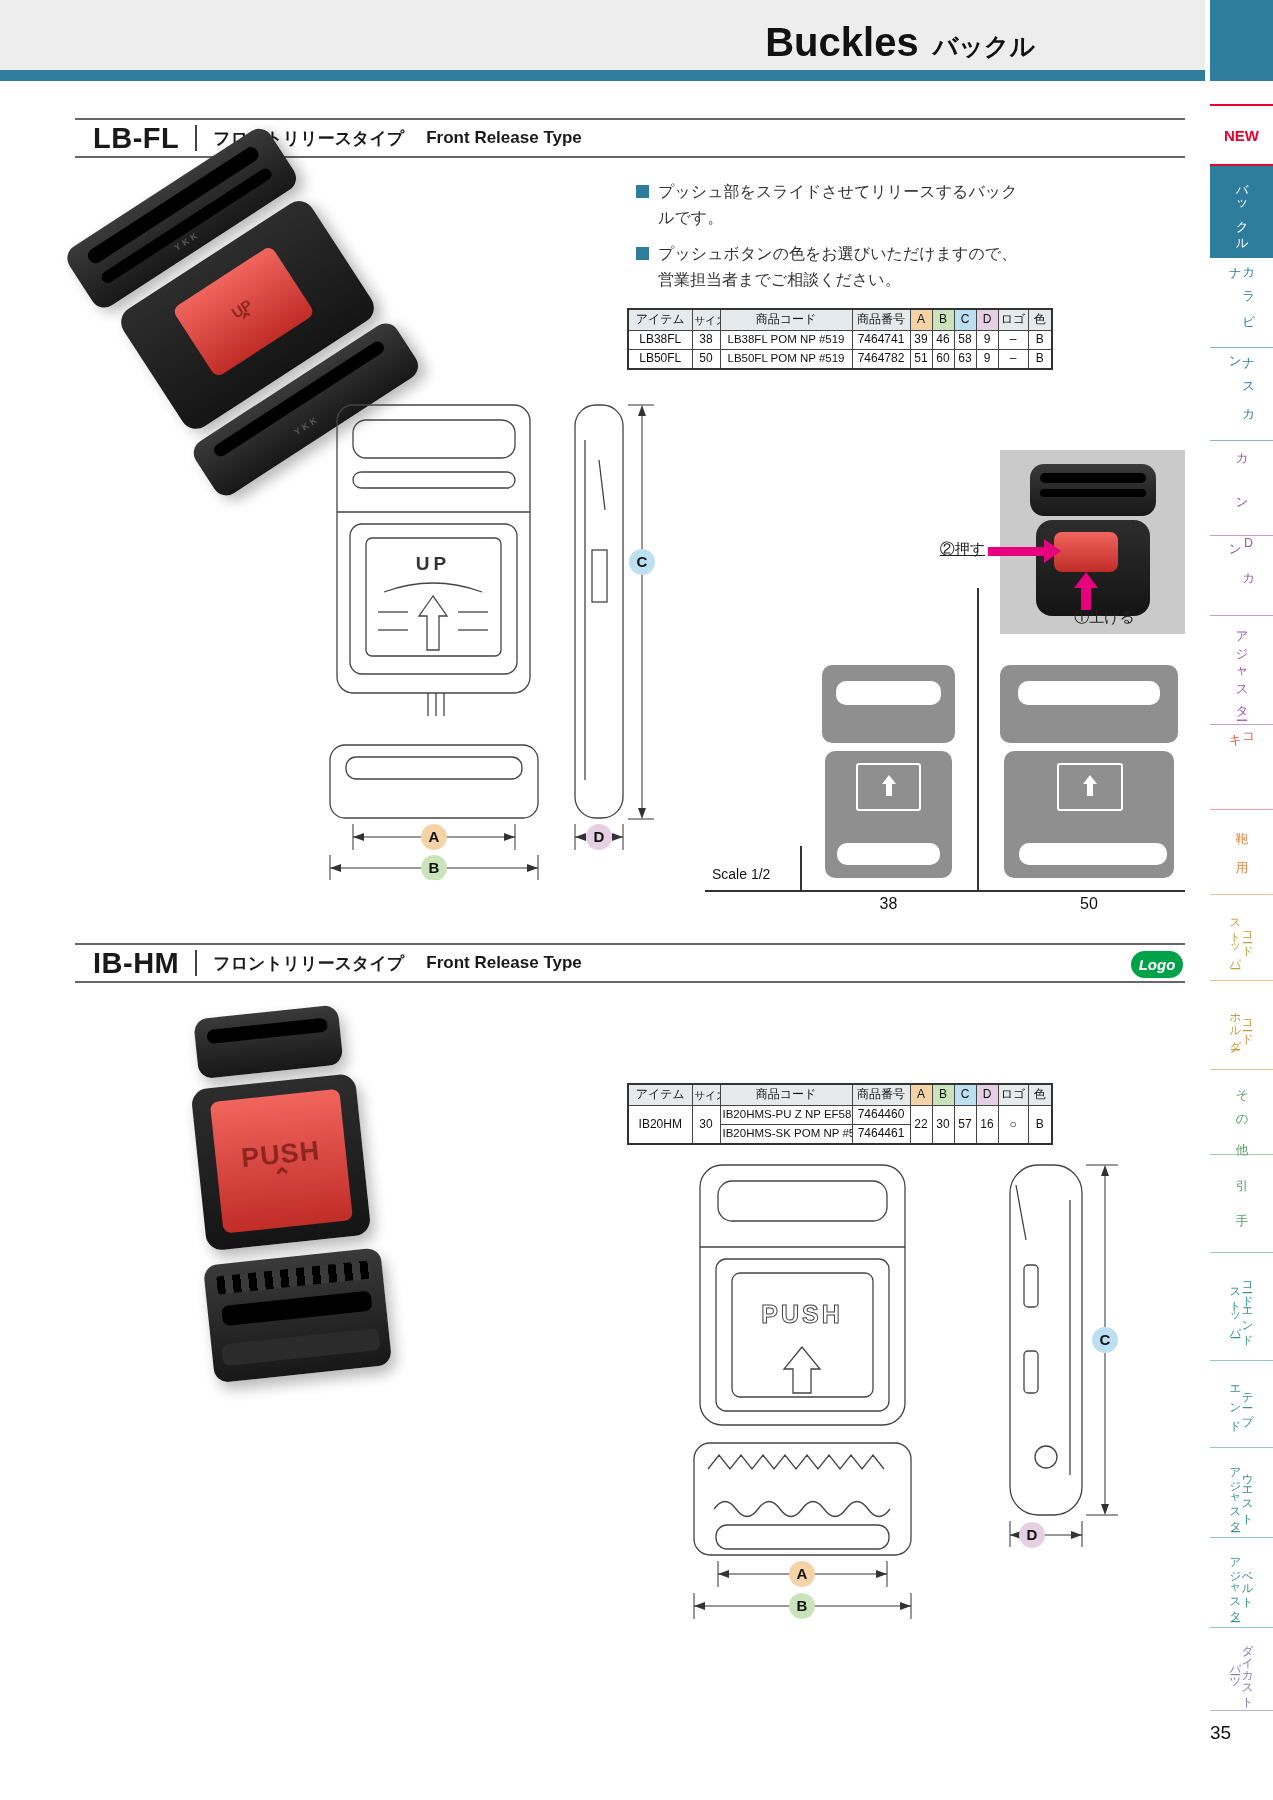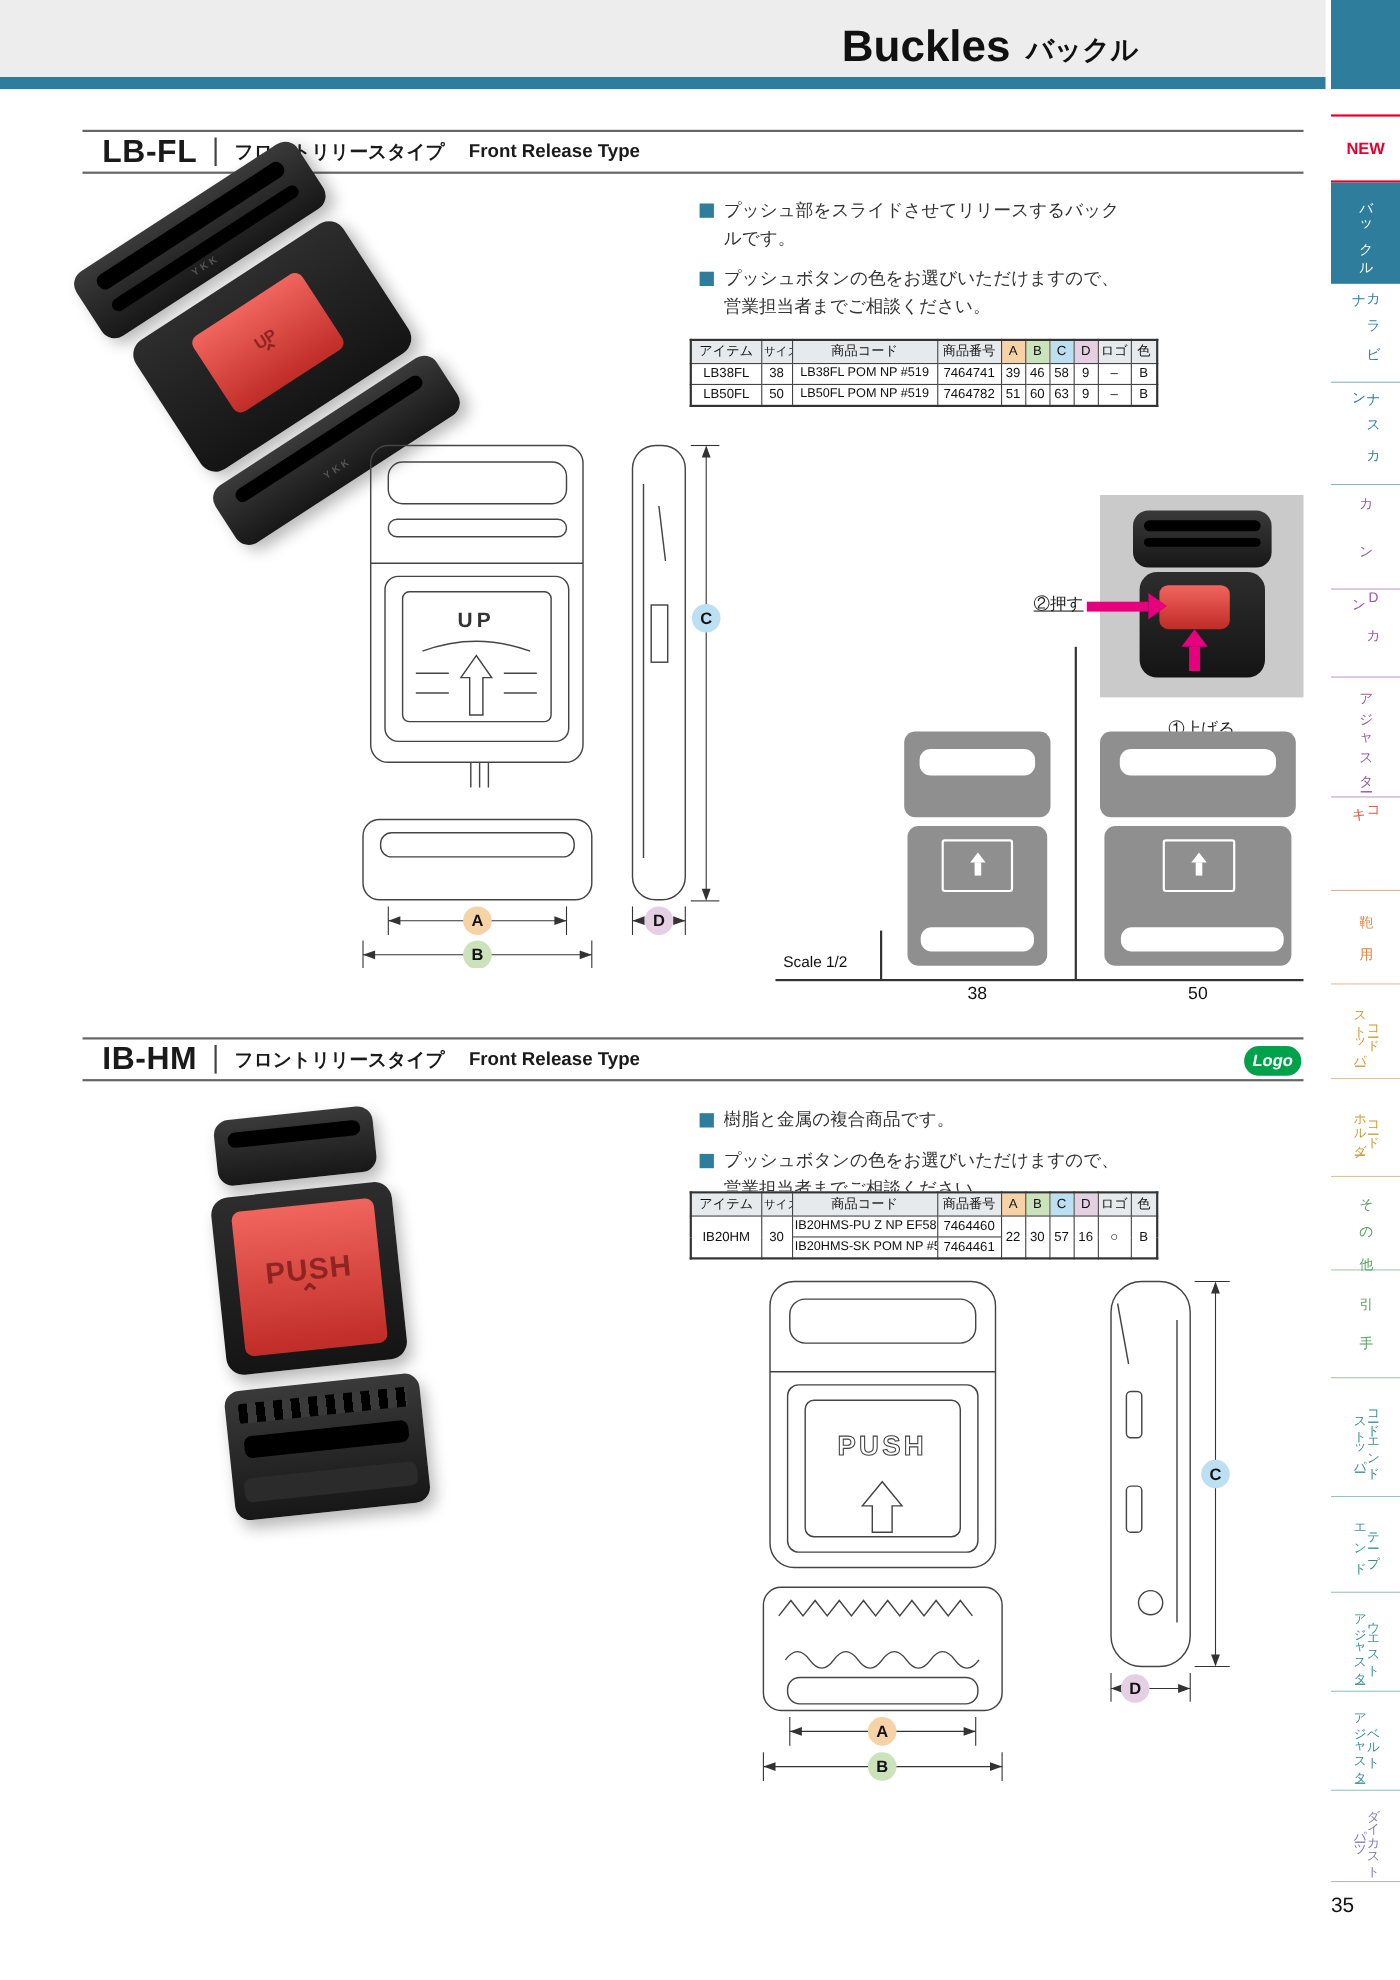--- a/index.html
+++ b/index.html
@@ -260,21 +260,21 @@
   </svg>
 
   <div class="abs photo-box">
     <div class="pc bar-dark" style="left:30px;top:14px;width:126px;height:52px;box-shadow:none;">
       <div class="slot-dark" style="left:10px;top:9px;width:106px;height:10px;"></div>
       <div class="slot-dark" style="left:10px;top:25px;width:106px;height:8px;"></div>
     </div>
     <div class="pc ph-body" style="left:36px;top:70px;width:114px;height:96px;box-shadow:none;">
       <div class="red-btn" style="left:18px;top:12px;width:64px;height:40px;font-size:9px;"></div>
     </div>
-    <div class="cap abs" style="left:0;top:158px;width:185px;text-align:center;margin-top:45px;">①上げる</div>
+    <div class="cap abs" style="left:12px;top:158px;width:185px;text-align:center;">①上げる</div>
   </div>
   <div class="abs cap" style="left:845px;top:540px;width:140px;text-align:right;text-decoration:underline;">②押す</div>
   <div class="abs magenta" style="left:988px;top:547px;width:56px;height:9px;"></div>
   <div class="abs" style="left:1044px;top:539px;width:0;height:0;border-top:12px solid transparent;
        border-bottom:12px solid transparent;border-left:17px solid #e6007e;"></div>
   <div class="abs" style="left:1074px;top:572px;width:0;height:0;border-left:12px solid transparent;
        border-right:12px solid transparent;border-bottom:16px solid #e6007e;"></div>
   <div class="abs magenta" style="left:1081px;top:588px;width:10px;height:22px;"></div>
 
   <div class="render" style="left:822px;top:665px;width:133px;height:213px;">
@@ -329,30 +329,20 @@
         <span style="font-size:24px;line-height:14px;">⌃</span>
       </div>
     </div>
     <div class="pc bar-dark" style="left:42px;top:252px;width:178px;height:118px;">
       <div class="teeth" style="left:12px;top:12px;width:154px;height:18px;"></div>
       <div class="slot-dark" style="left:14px;top:42px;width:150px;height:20px;"></div>
       <div class="slot-dark" style="left:10px;top:80px;width:158px;height:22px;background:#2b2b2b;"></div>
     </div>
   </div>
 
-  <div class="abs bullets" style="left:625px;top:995px;">
-    <div class="bullet">
-      <span class="sq"></span>
-      <span>樹脂と金属の複合商品です。</span>
-    </div>
-    <div class="bullet">
-      <span class="sq"></span>
-      <span>プッシュボタンの色をお選びいただけますので、営業担当者までご相談ください。</span>
-    </div>
-  </div>
 
   <table class="spec abs" style="left:627px;top:1083px;">
     <colgroup>
         <col style="width:64px">
         <col style="width:28px">
         <col style="width:132px">
         <col style="width:58px">
       <col style="width:22px">
         <col style="width:22px">
         <col style="width:22px">

